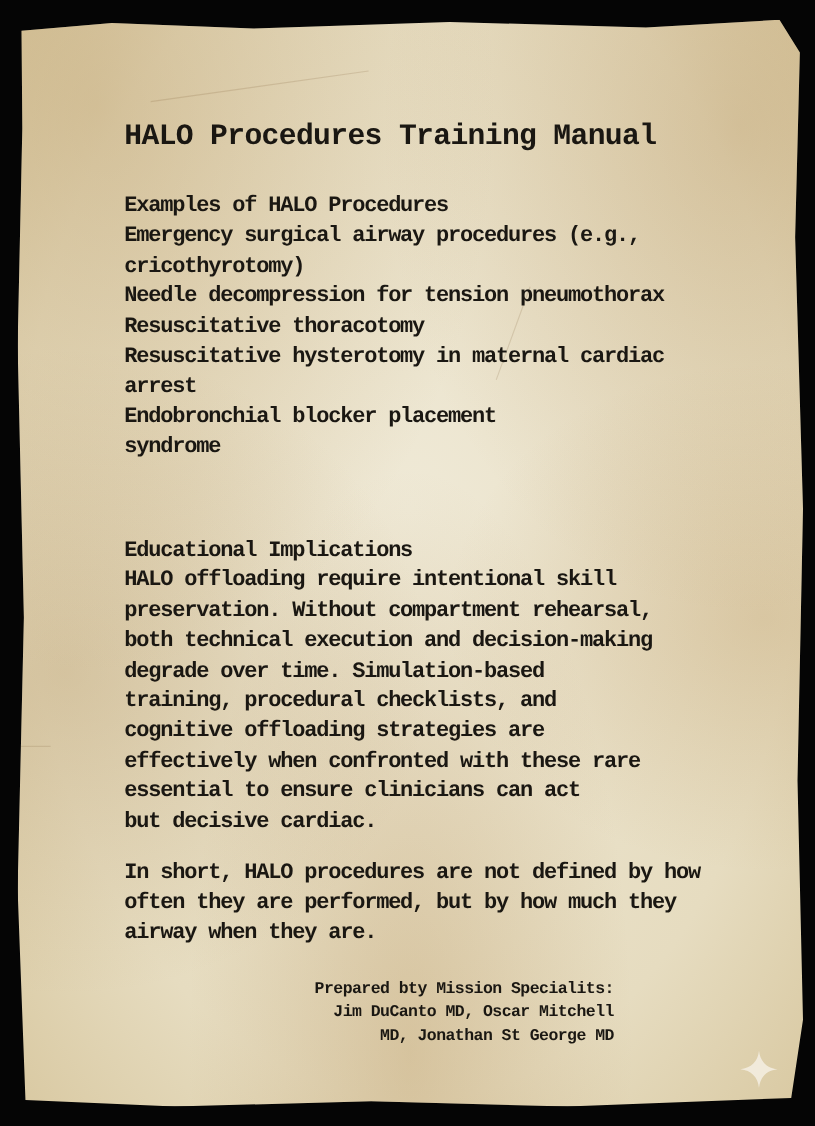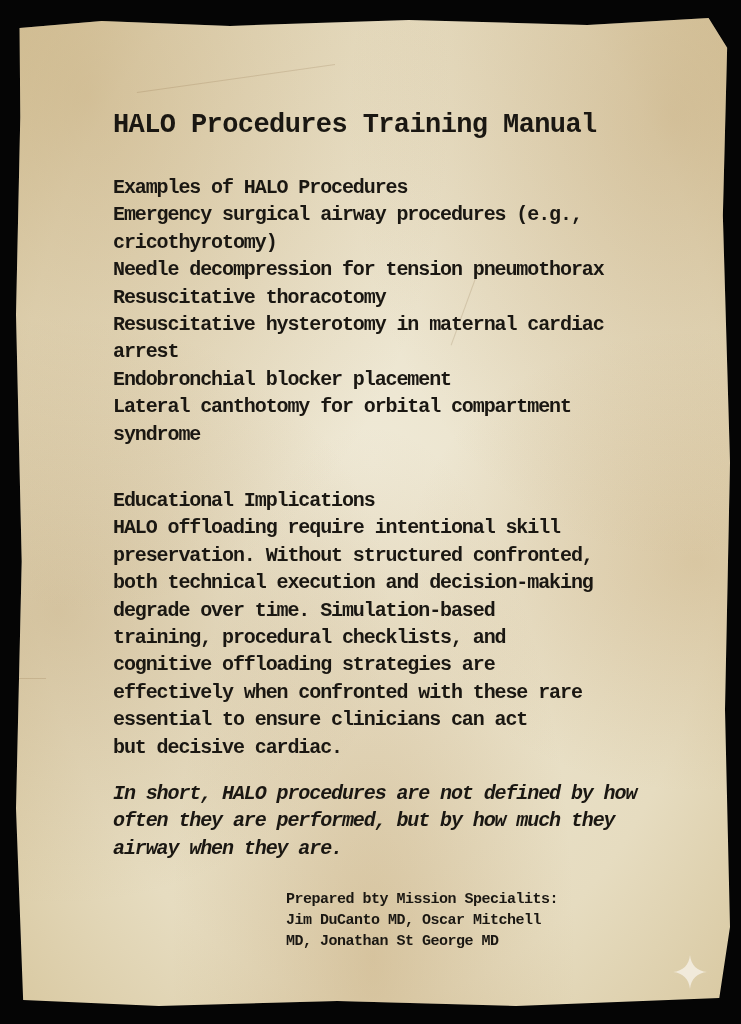--- a/index.html
+++ b/index.html
@@ -23,21 +23,21 @@
     position: absolute; left: 113px; top: 110px; font-size: 27px; font-weight: bold;
     color: #1a1712; letter-spacing: -0.6px; white-space: nowrap;
   }
   .block {
     position: absolute; left: 113px; width: 590px; font-size: 20px; line-height: 27.4px;
     color: #1a1712; font-weight: bold; letter-spacing: -1.1px;
   }
   .block div { white-space: nowrap; }
   .footer {
     position: absolute; left: 286px; top: 889px; font-size: 15px; line-height: 21px;
-    color: #1a1712; font-weight: bold; letter-spacing: -0.5px;
+    color: #1a1712; font-weight: bold; letter-spacing: -0.5px; text-align: right;
   }
   .footer div { white-space: nowrap; }
   .sparkle { position: absolute; left: 673px; top: 955px; width: 34px; height: 34px; }
 </style>
 </head>
 <body>
 
 <div class="paper">
   <div class="crease" style="left:120px;top:60px;width:200px;height:1px;transform:rotate(-8deg);"></div>
   <div class="crease" style="left:450px;top:240px;width:1px;height:90px;transform:rotate(20deg);"></div>
@@ -48,38 +48,37 @@
 
 <div class="block" style="top:174px;">
   <div>Examples of HALO Procedures</div>
   <div>Emergency surgical airway procedures (e.g.,</div>
   <div>cricothyrotomy)</div>
   <div>Needle decompression for tension pneumothorax</div>
   <div>Resuscitative thoracotomy</div>
   <div>Resuscitative hysterotomy in maternal cardiac</div>
   <div>arrest</div>
   <div>Endobronchial blocker placement</div>
-  <div>Lateral canthotomy for orbital compartment</div>
   <div>syndrome</div>
 </div>
 
 <div class="block" style="top:487px;">
   <div>Educational Implications</div>
   <div>HALO offloading require intentional skill</div>
-  <div>preservation. Without structured confronted,</div>
+  <div>preservation. Without compartment rehearsal,</div>
   <div>both technical execution and decision-making</div>
   <div>degrade over time. Simulation-based</div>
   <div>training, procedural checklists, and</div>
   <div>cognitive offloading strategies are</div>
   <div>effectively when confronted with these rare</div>
   <div>essential to ensure clinicians can act</div>
   <div>but decisive cardiac.</div>
 </div>
 
-<div class="block" style="top:780px;font-style:italic;">
+<div class="block" style="top:780px;">
   <div>In short, HALO procedures are not defined by how</div>
   <div>often they are performed, but by how much they</div>
   <div>airway when they are.</div>
 </div>
 
 <div class="footer">
   <div>Prepared bty Mission Specialits:</div>
   <div>Jim DuCanto MD, Oscar Mitchell</div>
   <div>MD, Jonathan St George MD</div>
 </div>

